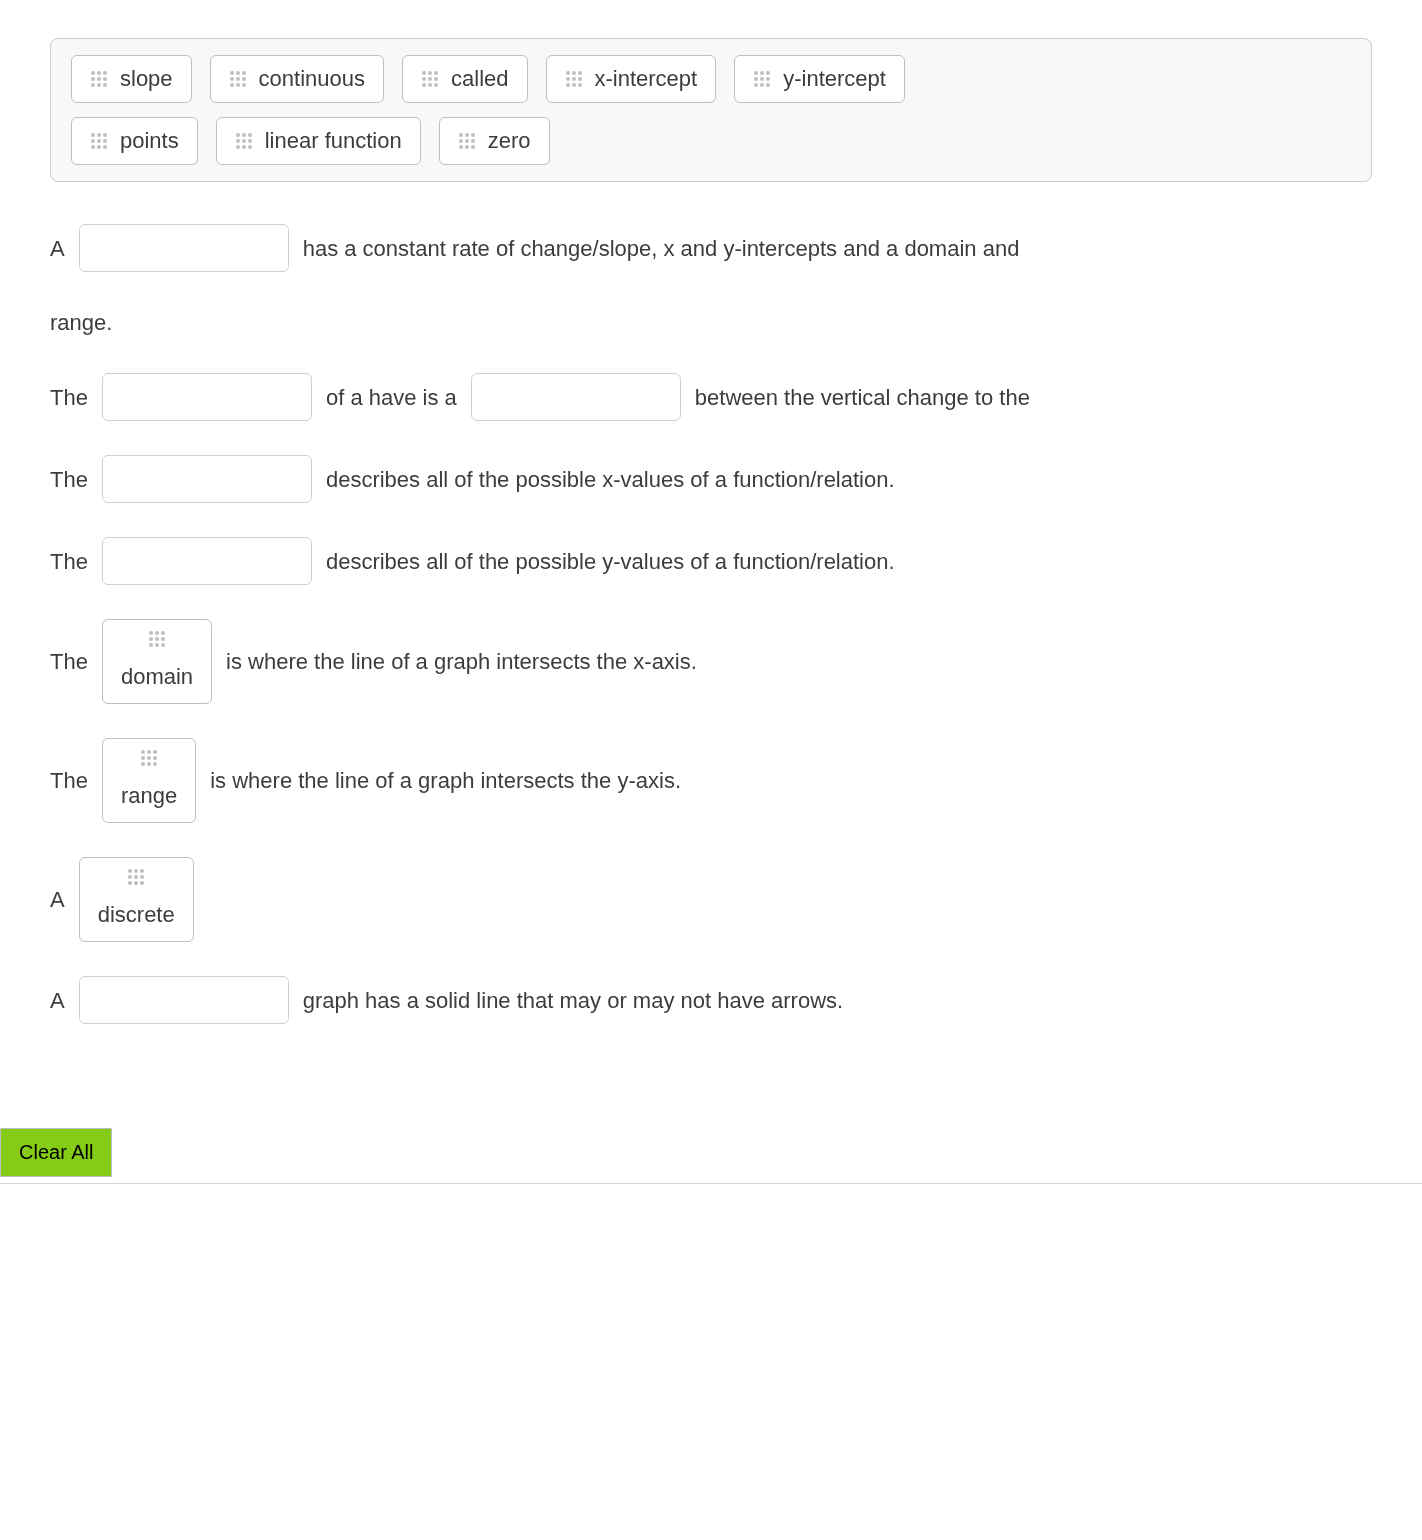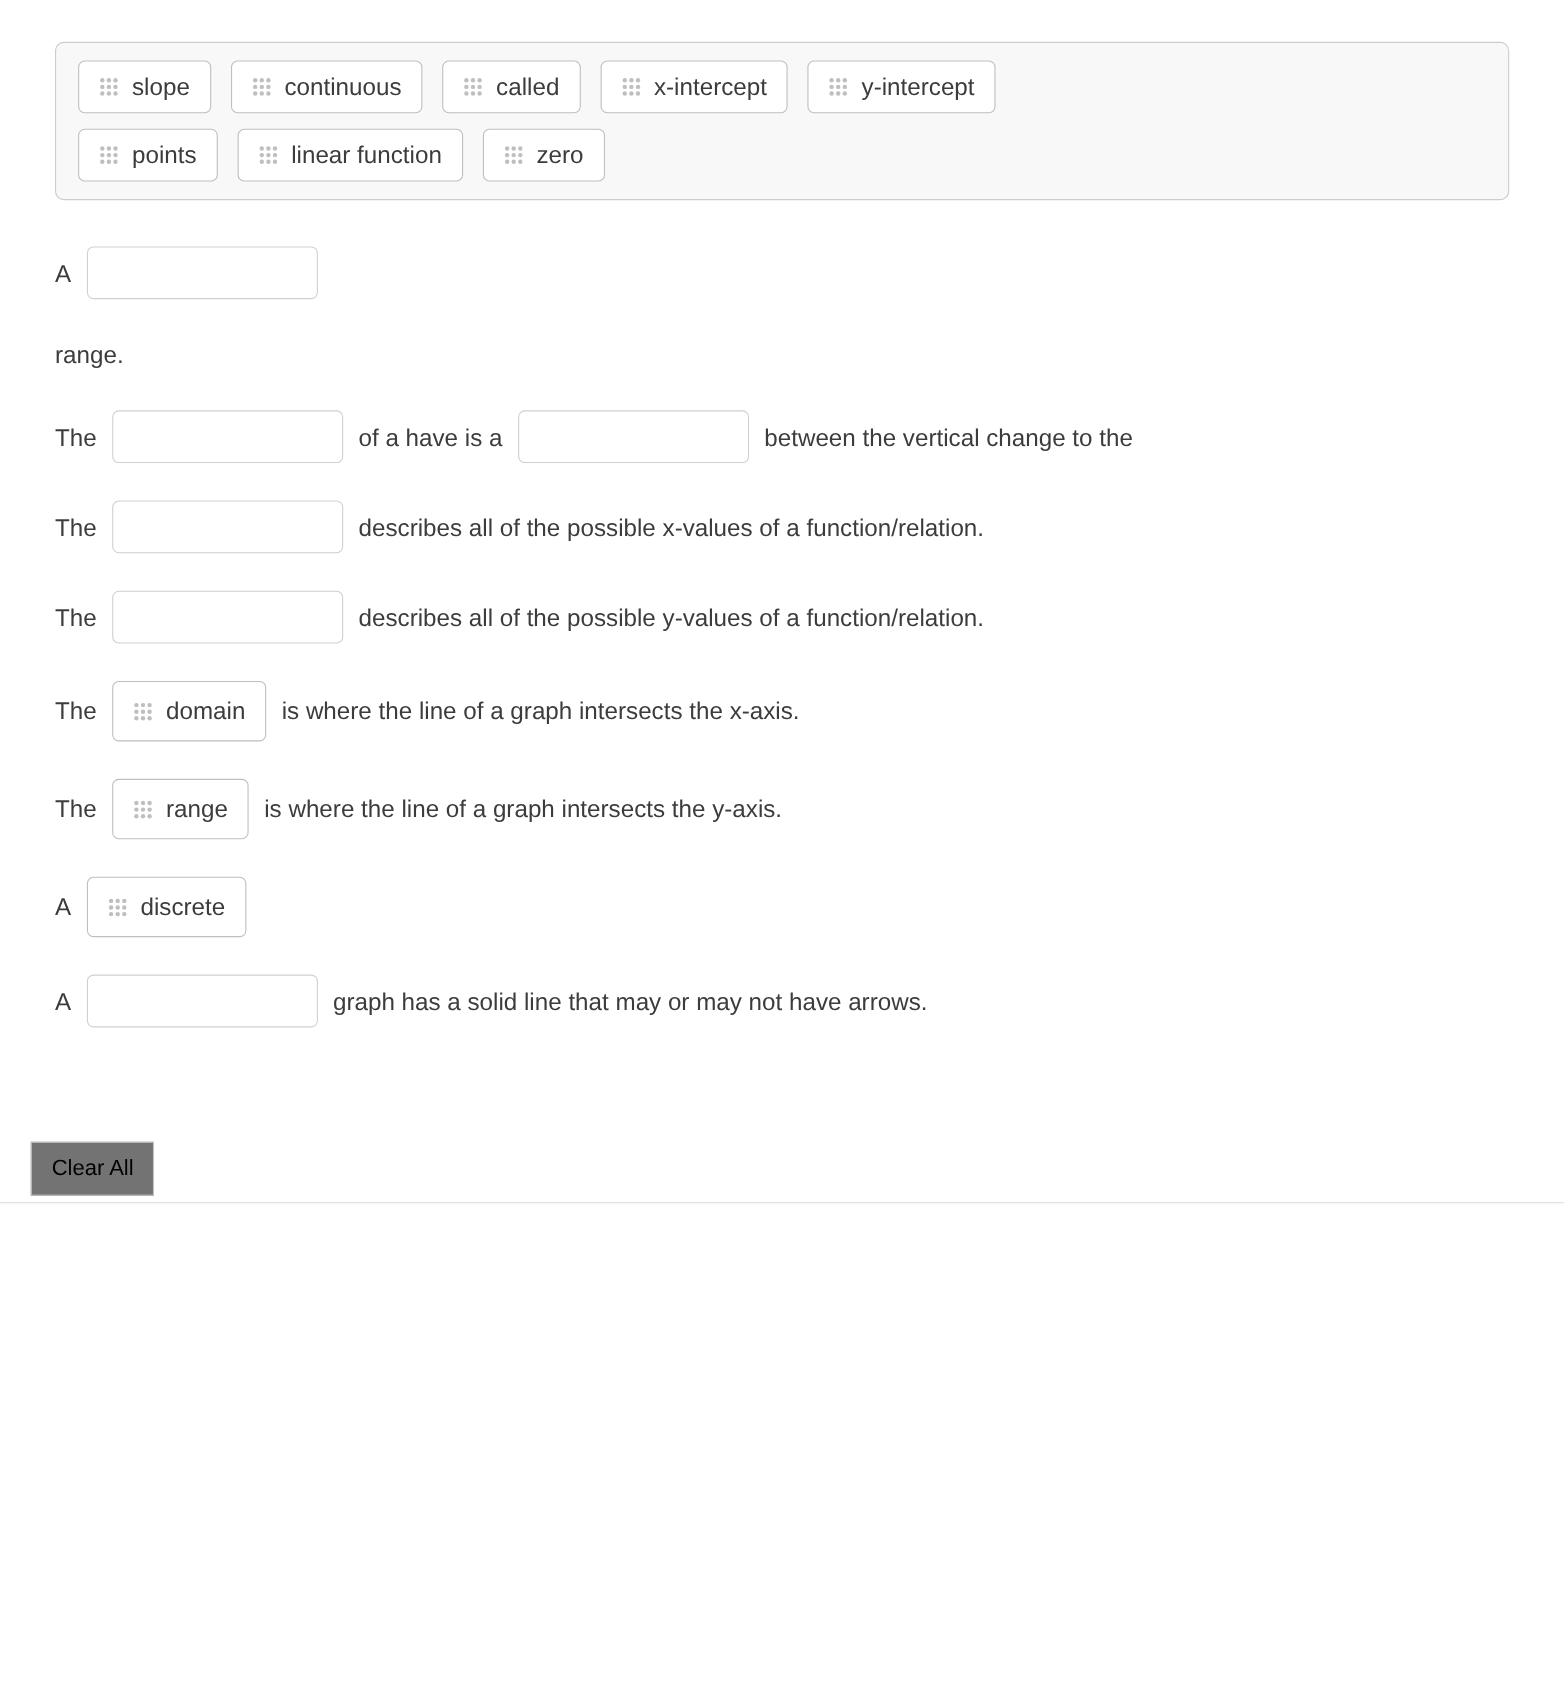--- a/index.html
+++ b/index.html
@@ -62,29 +62,29 @@
   .filled-tile {
     display: inline-flex;
     align-items: center;
     gap: 12px;
     background: #fff;
     border: 1px solid #bfbfbf;
     border-radius: 6px;
     padding: 10px 18px;
     cursor: grab;
     font-size: 22px;
+    flex-direction: column;
   }
   .clear-all {
     display: inline-block;
-    margin-left: 28px;
     margin-top: 70px;
     padding: 12px 18px;
     border: 1px solid #bfbfbf;
     border-radius: 0;
-    background: #737373;
+    background: #84cc16;
     font-size: 20px;
     cursor: pointer;
   }
   .bottom-rule {
     border: none;
     border-top: 1px solid #d6d6d6;
     margin-top: 6px;
   }
 </style>
 </head>
@@ -241,20 +241,21 @@
             </svg>
           </span>
         <span>zero</span>
       </div>
     </div>
   </div>
 
   <div class="sentence-line">
     <span>A</span>
     <span class="drop-zone"></span>
+    <span>has a constant rate of change/slope, x and y-intercepts and a domain and</span>
   </div>
   <div class="sentence-line">
     <span>range.</span>
   </div>
 
   <div class="sentence-line">
     <span>The</span>
     <span class="drop-zone"></span>
     <span>of a have is a</span>
     <span class="drop-zone"></span>

